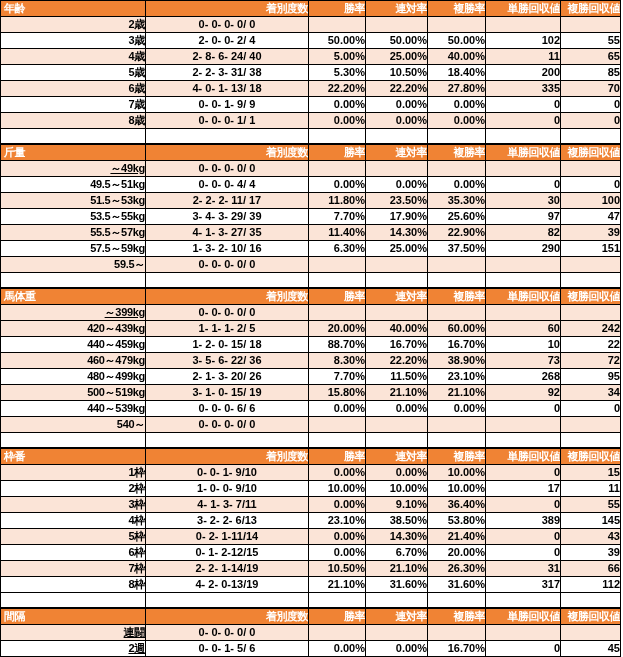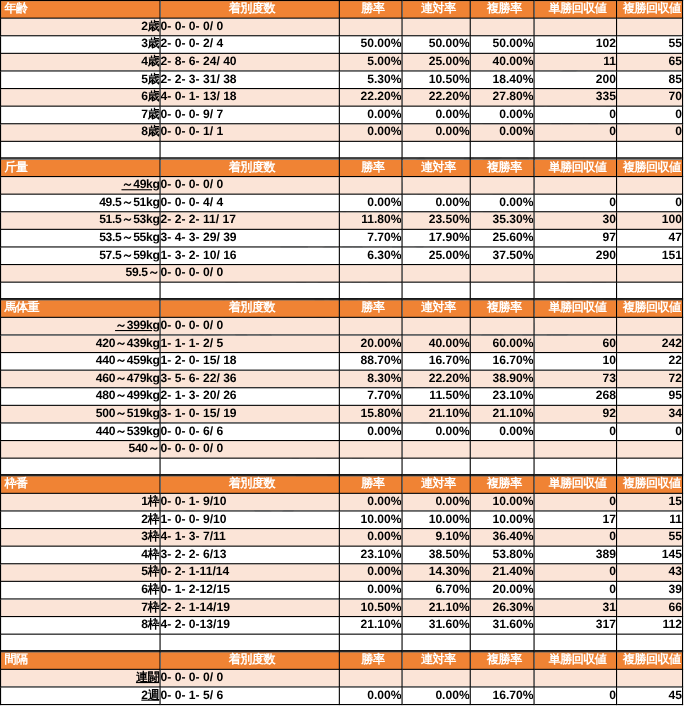--- a/index.html
+++ b/index.html
@@ -84,36 +84,37 @@
     color: #ffffff;
     font-size: 11px;
     font-weight: bold;
     text-align: left;
     padding-left: 3px;
     height: 15px;
     line-height: 15px;
     letter-spacing: -0.5px;
   }
   tr.head th.h-num {
-    text-align: center;
+    text-align: right;
     padding-left: 4px;
   }
 
   
   tr.odd  td { background: #fbe4d7; }
   tr.even td { background: #ffffff; }
 
   td.label {
     text-align: right;
     padding-left: 3px;
     letter-spacing: -0.3px;
   }
   td.label.indent { padding-left: 32px; text-decoration: underline; }
 
   td.rec {
+    text-align: center;
     font-family: "Liberation Sans", "DejaVu Sans", sans-serif;
     letter-spacing: 0px;
     padding-right: 28px;
   }
   td.num {
     text-align: right;
     padding-right: 3px;
   }
 
   
@@ -198,21 +199,21 @@
           <td class="label">6歳</td>
           <td class="rec">4-  0-  1- 13/ 18</td>
           <td class="num">22.20%</td>
           <td class="num">22.20%</td>
           <td class="num">27.80%</td>
           <td class="num">335</td>
           <td class="num">70</td>
         </tr>
         <tr class="even">
           <td class="label">7歳</td>
-          <td class="rec">0-  0-  0-  9/  7</td>
+          <td class="rec">0-  0-  1-  9/  9</td>
           <td class="num">0.00%</td>
           <td class="num">0.00%</td>
           <td class="num">0.00%</td>
           <td class="num">0</td>
           <td class="num">0</td>
         </tr>
         <tr class="odd">
           <td class="label">8歳</td>
           <td class="rec">0-  0-  0-  1/  1</td>
           <td class="num">0.00%</td>
@@ -283,20 +284,29 @@
         </tr>
         <tr class="even">
           <td class="label">53.5～55kg</td>
           <td class="rec">3-  4-  3- 29/ 39</td>
           <td class="num">7.70%</td>
           <td class="num">17.90%</td>
           <td class="num">25.60%</td>
           <td class="num">97</td>
           <td class="num">47</td>
         </tr>
+        <tr class="odd">
+          <td class="label">55.5～57kg</td>
+          <td class="rec">4-  1-  3- 27/ 35</td>
+          <td class="num">11.40%</td>
+          <td class="num">14.30%</td>
+          <td class="num">22.90%</td>
+          <td class="num">82</td>
+          <td class="num">39</td>
+        </tr>
         <tr class="even">
           <td class="label">57.5～59kg</td>
           <td class="rec">1-  3-  2- 10/ 16</td>
           <td class="num">6.30%</td>
           <td class="num">25.00%</td>
           <td class="num">37.50%</td>
           <td class="num">290</td>
           <td class="num">151</td>
         </tr>
         <tr class="odd">

